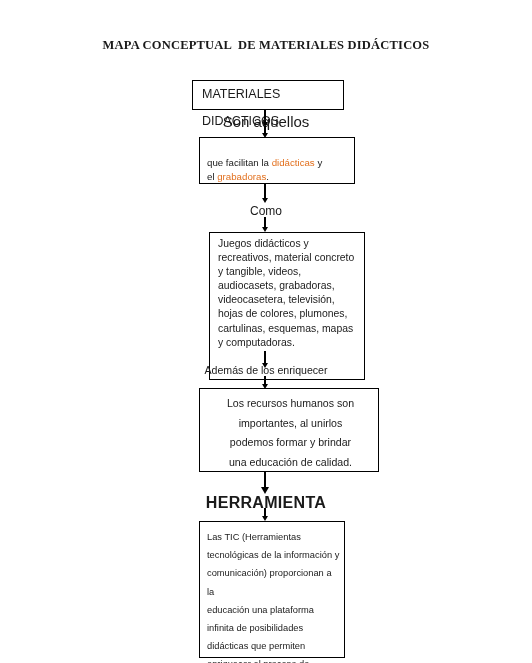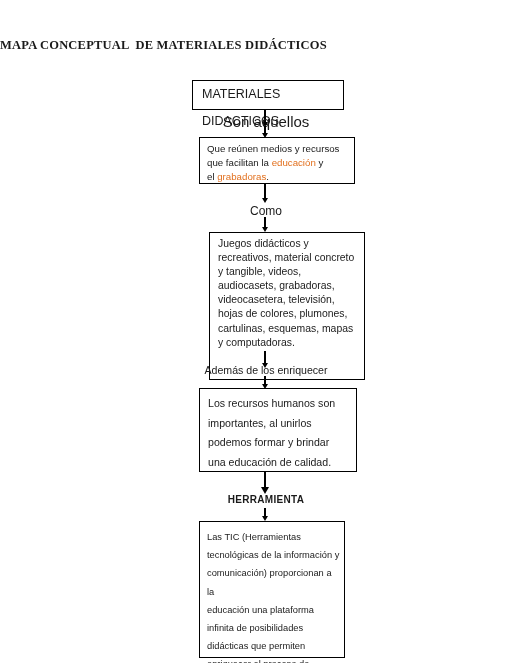--- a/index.html
+++ b/index.html
@@ -15,20 +15,21 @@
     font-family: "Liberation Sans", sans-serif;
     color: #000000;
   }
 
   
   .map-title {
     position: absolute;
     left: 0;
     top: 38px;
     width: 532px;
+    text-align: center;
     font-family: "Liberation Serif", serif;
     font-weight: bold;
     font-size: 12.5px;
     letter-spacing: 0.2px;
     font-variant: small-caps;
     text-transform: uppercase;
     color: #1a1a1a;
     white-space: pre;
   }
 
@@ -84,22 +85,23 @@
   #node-ejemplos .node-text {
     font-size: 10.4px;
     line-height: 14.1px;
     padding: 4px 5px 0 8px;
   }
 
   
   #node-recursos {
     left: 199px;
     top: 388px;
-    width: 158px;
+    width: 180px;
     height: 84px;
+    text-align: center;
   }
   #node-recursos .node-text {
     font-size: 10.6px;
     line-height: 19.5px;
     padding: 5px 5px 0 8px;
   }
 
   
   #node-tic {
     left: 199px;
@@ -121,21 +123,21 @@
     text-align: center;
     font-size: 10.5px;
     color: #1a1a1a;
     white-space: pre;
   }
   #label-son-aquellos { top: 113px; font-size: 15px; }
   #label-como        { top: 204px; font-size: 12px; }
   #label-ademas      { top: 364px; font-size: 10.6px; }
   #label-herramienta {
     top: 494px;
-    font-size: 10px;
+    font-size: 16px;
     font-weight: bold;
     letter-spacing: 0.3px;
   }
 
   
   .arrow {
     position: absolute;
     left: 262px;
   }
   .arrow .shaft {
@@ -201,21 +203,21 @@
   <span class="shaft"></span>
   <span class="head"></span>
 </div>
 <div class="conn-label" id="label-son-aquellos">Son aquellos</div>
 <div class="arrow" id="arrow-2">
   <span class="shaft"></span>
   <span class="head"></span>
 </div>
 
 <div class="node" id="node-definicion">
-  <span class="node-text"><span>Que reúnen  medios y recursos</span><br><span>que facilitan la </span><span class="hl">educación</span><span> y</span><br><span>el </span><span class="hl">grabadoras</span><span>.</span></span>
+  <span class="node-text"><br><span>que facilitan la </span><span class="hl">didácticas</span><span> y</span><br><span>el </span><span class="hl">grabadoras</span><span>.</span></span>
 </div>
 
 <div class="arrow" id="arrow-3">
   <span class="shaft"></span>
   <span class="head"></span>
 </div>
 <div class="conn-label" id="label-como">Como</div>
 <div class="arrow" id="arrow-4">
   <span class="shaft"></span>
   <span class="head"></span>

